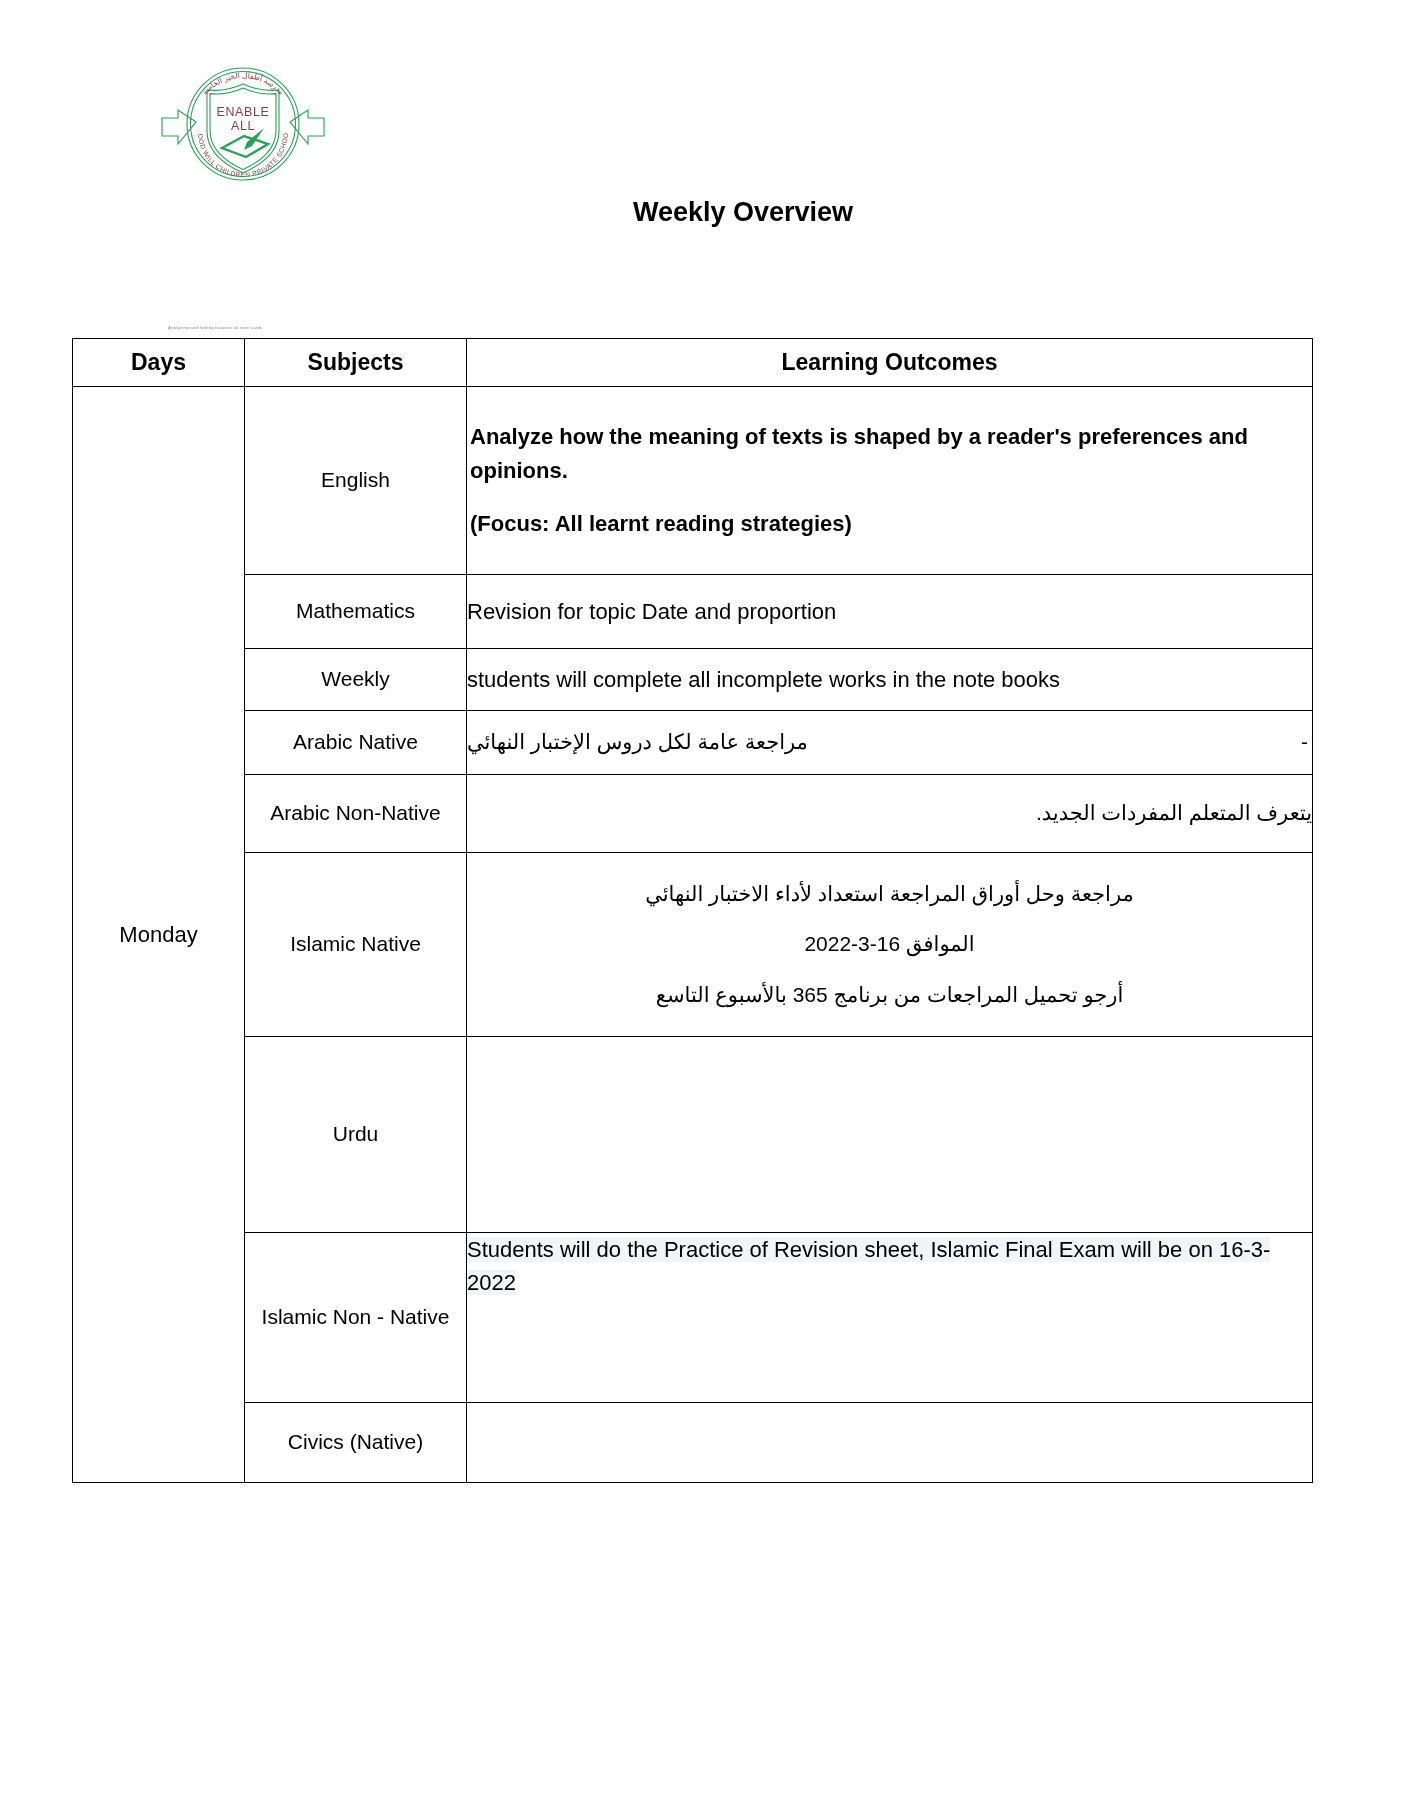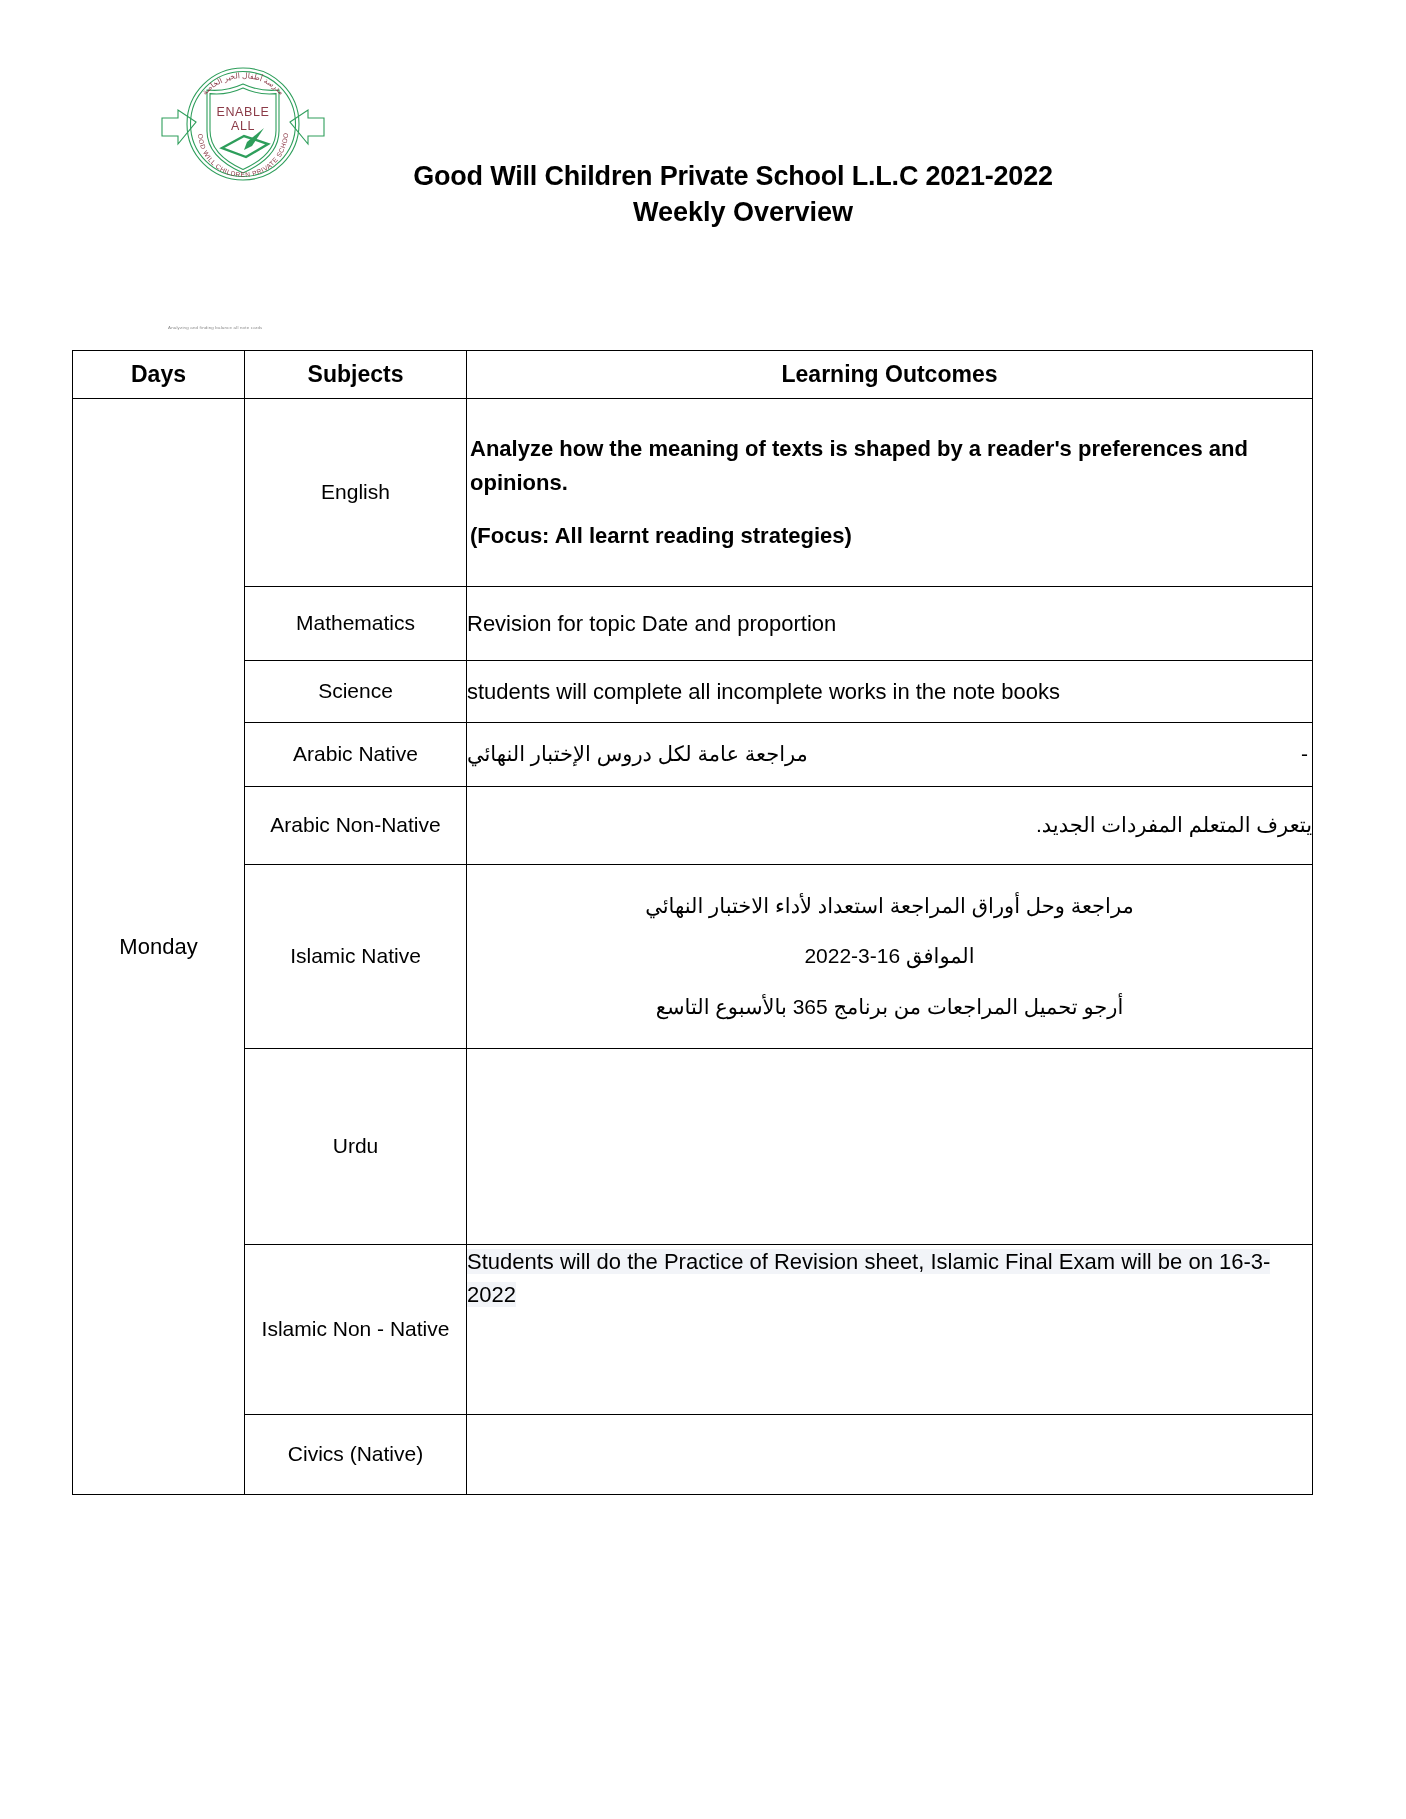--- a/index.html
+++ b/index.html
@@ -76,21 +76,21 @@
     font-size: 4.4px;
     color: #8a8a8a;
     letter-spacing: 0.2px;
     white-space: nowrap;
   }
 
   
   .sheet {
     position: absolute;
     left: 72px;
-    top: 350px;
+    top: 338px;
     width: 1240px;
     border-collapse: collapse;
     table-layout: fixed;
   }
   .sheet td, .sheet th {
     border: 1px solid #000000;
     padding: 0;
     vertical-align: middle;
   }
 
@@ -200,21 +200,20 @@
       </defs>
       <text font-family="'Liberation Sans',sans-serif" font-size="7.5" fill="#8b3a47">
         <textPath href="#arcTop" startOffset="50%" text-anchor="middle">مدرسة أطفال الخير الخاصة</textPath>
       </text>
       <text font-family="'Liberation Sans',sans-serif" font-size="6.6" fill="#8b3a47" letter-spacing="0.5">
         <textPath href="#arcBottom" startOffset="50%" text-anchor="middle">GOOD WILL CHILDREN PRIVATE SCHOOL</textPath>
       </text>
     </svg>
   </div>
 
-  <div class="doc-title">Good Will Children Private School L.L.C 2021-2022</div>
   <div class="doc-subtitle">Weekly Overview</div>
 
 
   <div class="micro-note">Analyzing and finding balance all note cards</div>
 
   <table class="sheet">
     <colgroup>
       <col class="col-days">
       <col class="col-subjects">
       <col class="col-outcomes">
@@ -236,21 +235,21 @@
           <p>(Focus: All learnt reading strategies)</p>
         </td>
       </tr>
 
       <tr class="h-math">
         <td class="subj">Mathematics</td>
         <td class="out">Revision for topic Date and proportion</td>
       </tr>
 
       <tr class="h-science">
-        <td class="subj">Science</td>
+        <td class="subj">Weekly</td>
         <td class="out">students will complete all incomplete works in the note books</td>
       </tr>
 
       <tr class="h-arnative">
         <td class="subj">Arabic Native</td>
         <td class="out-ar">
           <div class="ar-bullet-row">
             <span class="dash">-</span>
             <span class="txt">مراجعة عامة لكل دروس الإختبار النهائي</span>
           </div>

